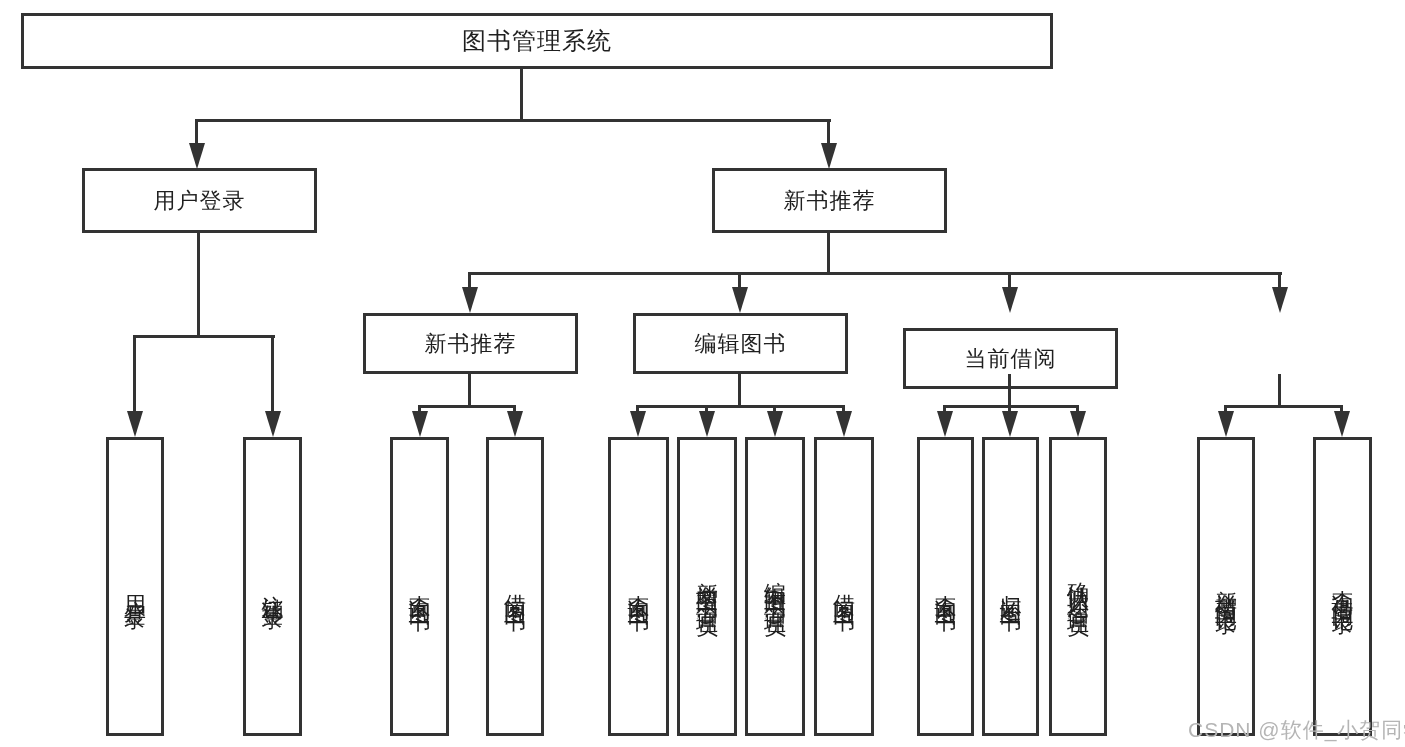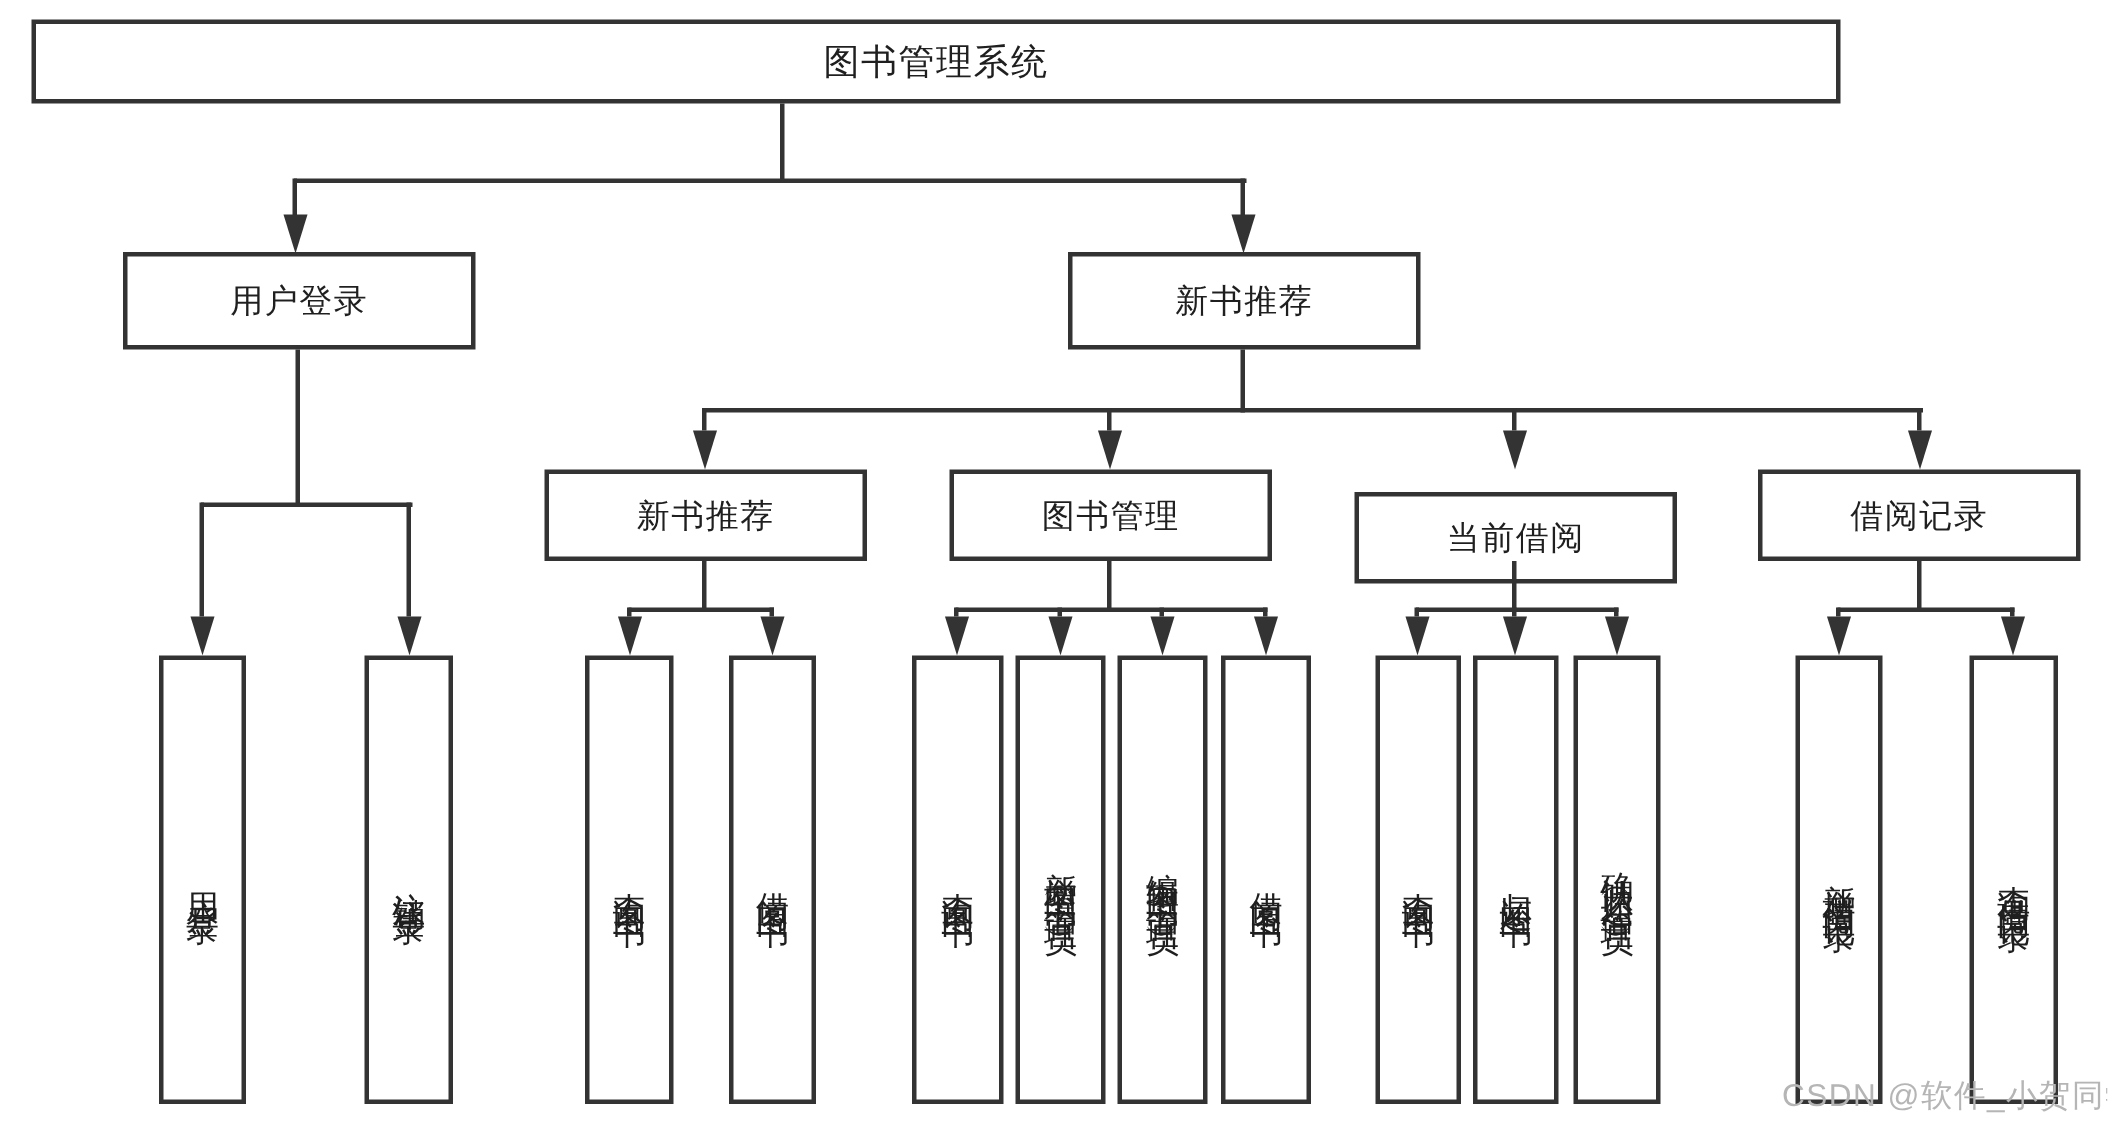--- a/index.html
+++ b/index.html
@@ -29,42 +29,39 @@
   #watermark{
     position:absolute;left:1188px;top:716px;z-index:5;
     color:#b5b5b5;font-size:21px;letter-spacing:1px;white-space:nowrap;
   }
 </style>
 </head>
 <body>
 
 <div id="stage">
 
-  <div class="box h root" style="left:21px;top:13px;width:1206px;height:56px">
+  <div class="box h root" style="left:21px;top:13px;width:1032px;height:56px">
     <span>图书管理系统</span>
   </div>
 
   <div class="box h" style="left:82px;top:168px;width:235px;height:65px">
     <span>用户登录</span>
   </div>
   <div class="box h" style="left:712px;top:168px;width:235px;height:65px">
     <span>新书推荐</span>
   </div>
 
   <div class="box h" style="left:363px;top:313px;width:215px;height:61px">
     <span>新书推荐</span>
   </div>
   <div class="box h" style="left:633px;top:313px;width:215px;height:61px">
-    <span>图书管理</span>
+    <span>编辑图书</span>
   </div>
   <div class="box h" style="left:903px;top:328px;width:215px;height:61px">
     <span>当前借阅</span>
-  </div>
-  <div class="box h" style="left:1172px;top:313px;width:215px;height:61px">
-    <span>借阅记录</span>
   </div>
 
   <div class="box v" style="left:106px;width:58px">
     <span>用户登录</span>
   </div>
   <div class="box v" style="left:243px;width:59px">
     <span>注销登录</span>
   </div>
   <div class="box v" style="left:390px;width:59px">
     <span>查询图书</span>

